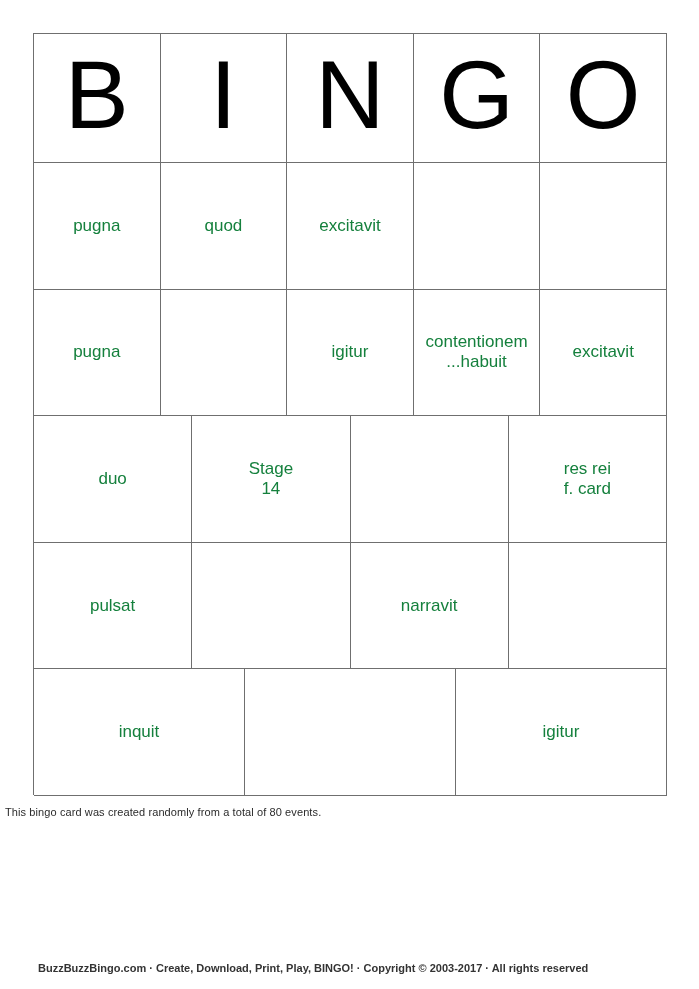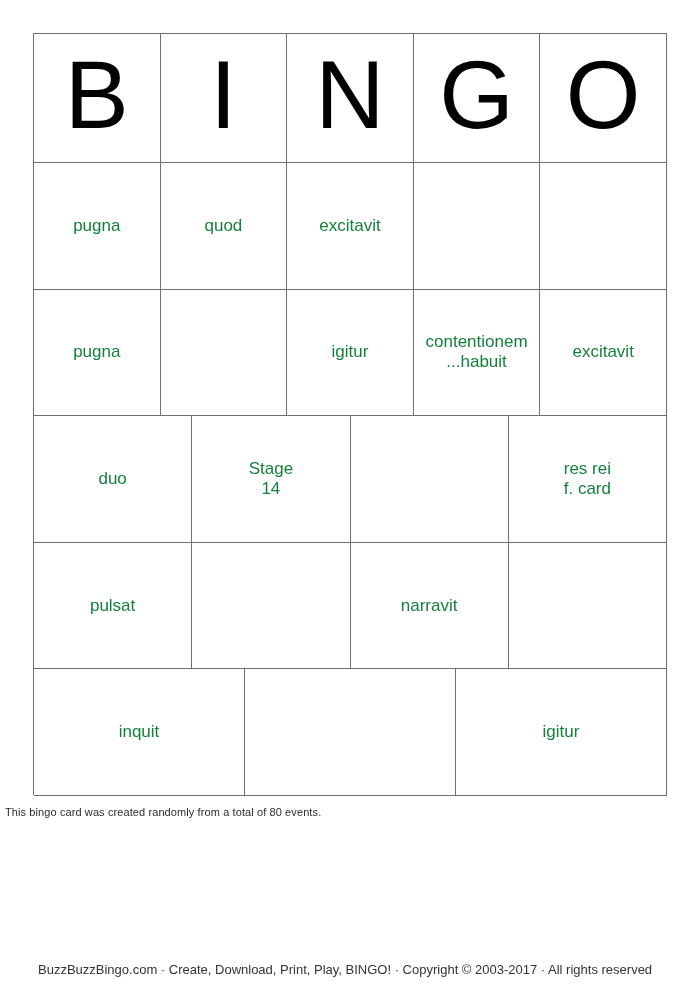--- a/index.html
+++ b/index.html
@@ -88,24 +88,25 @@
     color: #2b2b2b;
     letter-spacing: 0.1px;
     white-space: nowrap;
   }
 
   
   #page-footer {
     position: absolute;
     left: 38px;
     top: 962px;
-    font-size: 13px;
+    font-size: 11px;
     line-height: 1.2;
     color: #333333;
     white-space: nowrap;
+    font-weight: bold;
   }
 </style>
 </head>
 <body>
 
 <div id="card-page">
 
   <div id="bingo-grid">
 
     <div class="grid-row header-row">

